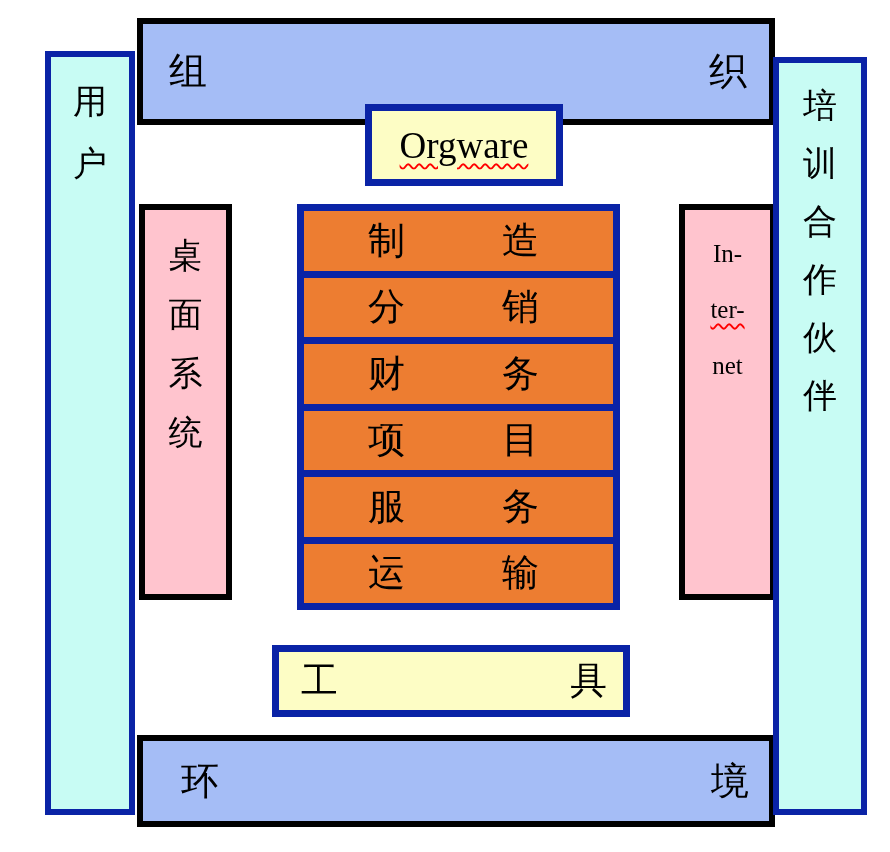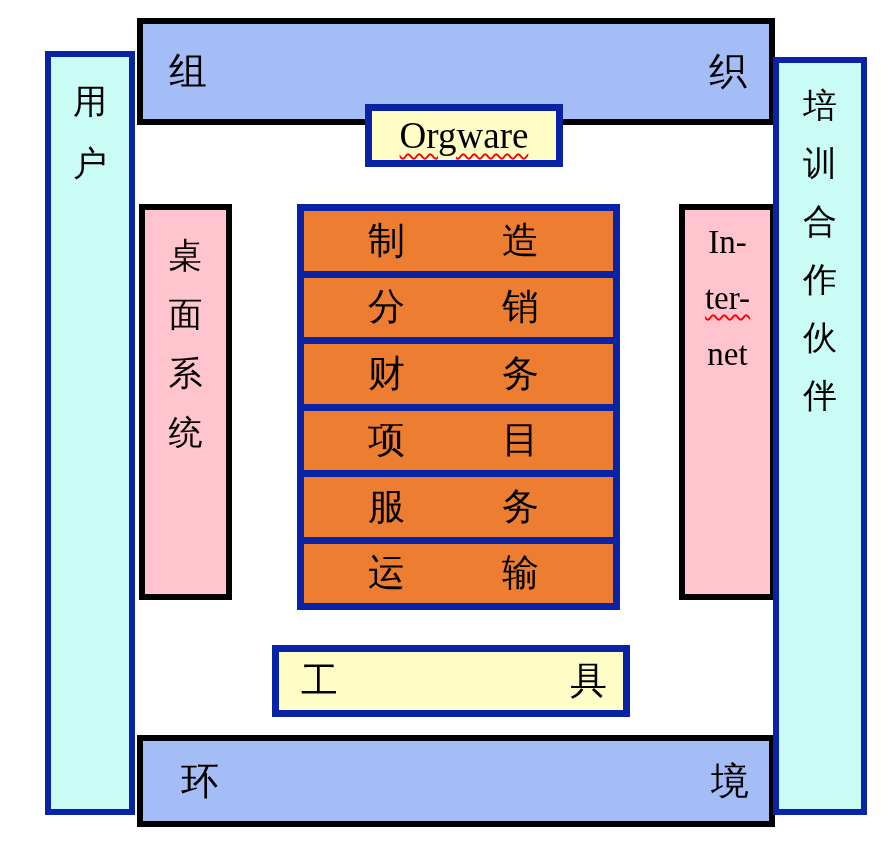--- a/index.html
+++ b/index.html
@@ -51,28 +51,28 @@
     top: 204px;
     height: 396px;
     background: #ffc4ce;
     border: 6px solid #000000;
     display: flex;
     flex-direction: column;
     align-items: center;
     z-index: 1;
   }
   .pinkbox.left  { left: 139px; width: 93px; padding-top: 23px; gap: 13px; font-size: 34px; }
-  .pinkbox.right { left: 679px; width: 97px; padding-top: 4px; font-size: 33px; }
+  .pinkbox.right { left: 679px; width: 97px; padding-top: 16px; font-size: 25px; }
   .pinkbox.right .line { line-height: 56px; }
 
   
   .orgware {
     position: absolute;
     left: 365px; top: 104px;
-    width: 198px; height: 63px;
+    width: 198px; height: 82px;
     background: #fdfdc5;
     border: 7px solid #0a23a6;
     display: flex;
     justify-content: center;
     align-items: center;
     font-size: 37px;
     z-index: 3;
   }
   .wavy-red {
     text-decoration-line: underline;

